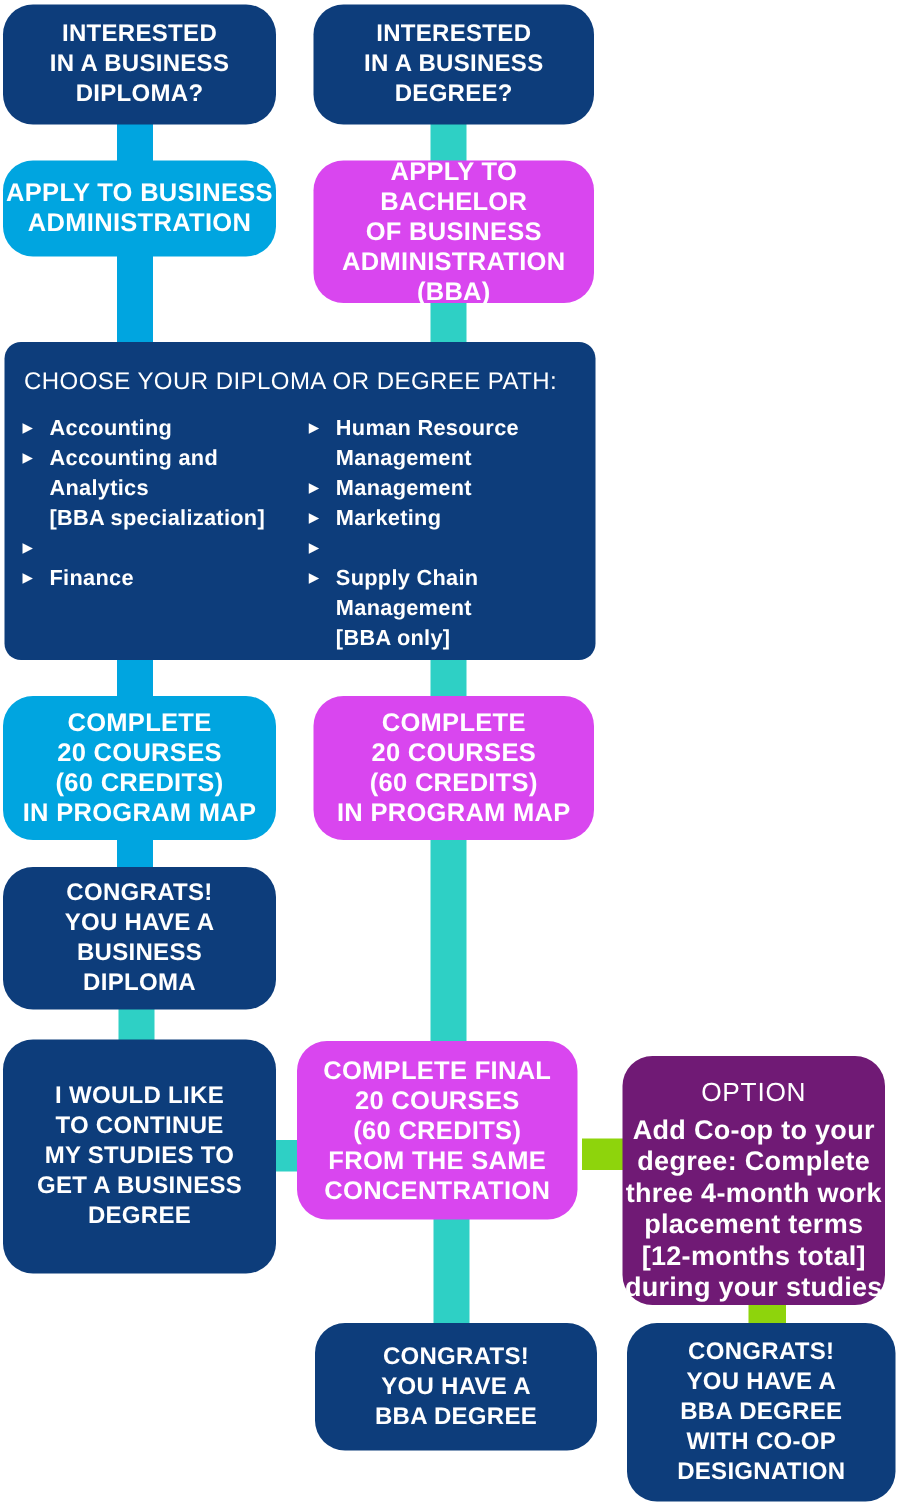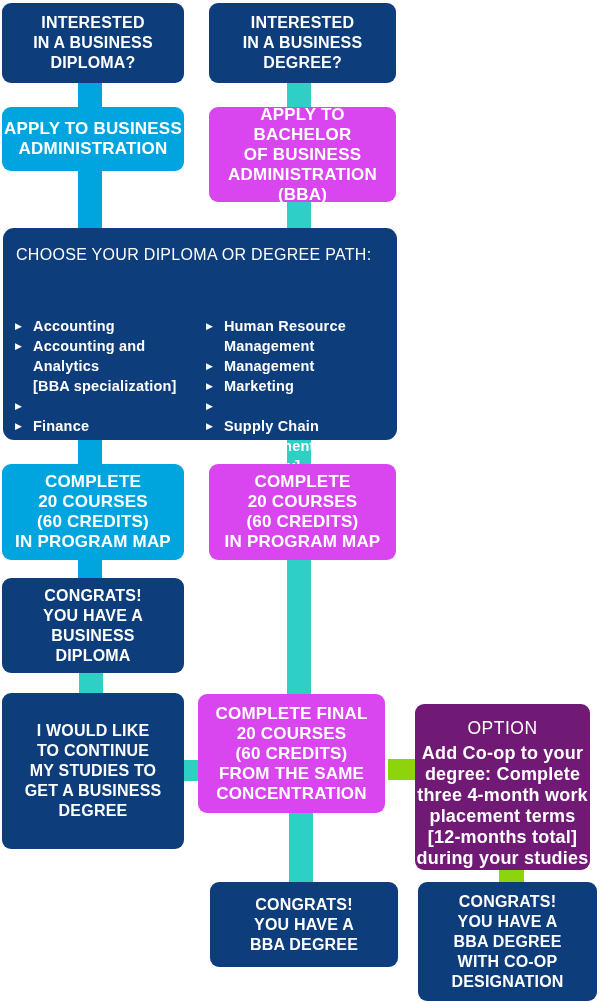--- a/index.html
+++ b/index.html
@@ -9,38 +9,38 @@
     background:#ffffff;
     font-family:"Liberation Sans", sans-serif;
     overflow:hidden;
   }
   .connector{position:absolute;z-index:1;}
   .c-lightblue{background:#00a5e0;}
   .c-teal{background:#2ed0c5;}
   .c-green{background:#8ed40c;}
   .node{
     position:absolute;z-index:2;
-    border-radius:9px;
+    border-radius:20px;
     color:#ffffff;
     display:flex;flex-direction:column;
     align-items:center;justify-content:center;
     text-align:center;
     box-sizing:border-box;
   }
   .navy{background:#0d3d7b;}
   .lightblue{background:#00a5e0;}
   .teal{background:#d946ef;}
   .green{background:#701a75;}
   .node .txt{white-space:pre-line;}
   .hdr{font-weight:700;font-size:16px;line-height:20px;letter-spacing:.2px;}
   .hdr-sm{font-weight:700;font-size:17px;line-height:20px;letter-spacing:.2px;}
   
   #choose-box{
     align-items:flex-start;justify-content:flex-start;
-    text-align:left;padding:18px 14px 24px 12px;border-radius:11px;gap:40px;
+    text-align:left;padding:18px 14px 24px 12px;border-radius:11px;
   }
   #choose-box .title{
     font-size:16px;font-weight:400;letter-spacing:.3px;
     margin:0 0 12px 1px;white-space:nowrap;
   }
   .cols{display:flex;width:100%;}
   .col{list-style:none;margin:0;padding:0;}
   .col1{width:194px;}
   .col2{width:180px;}
   .col li{

